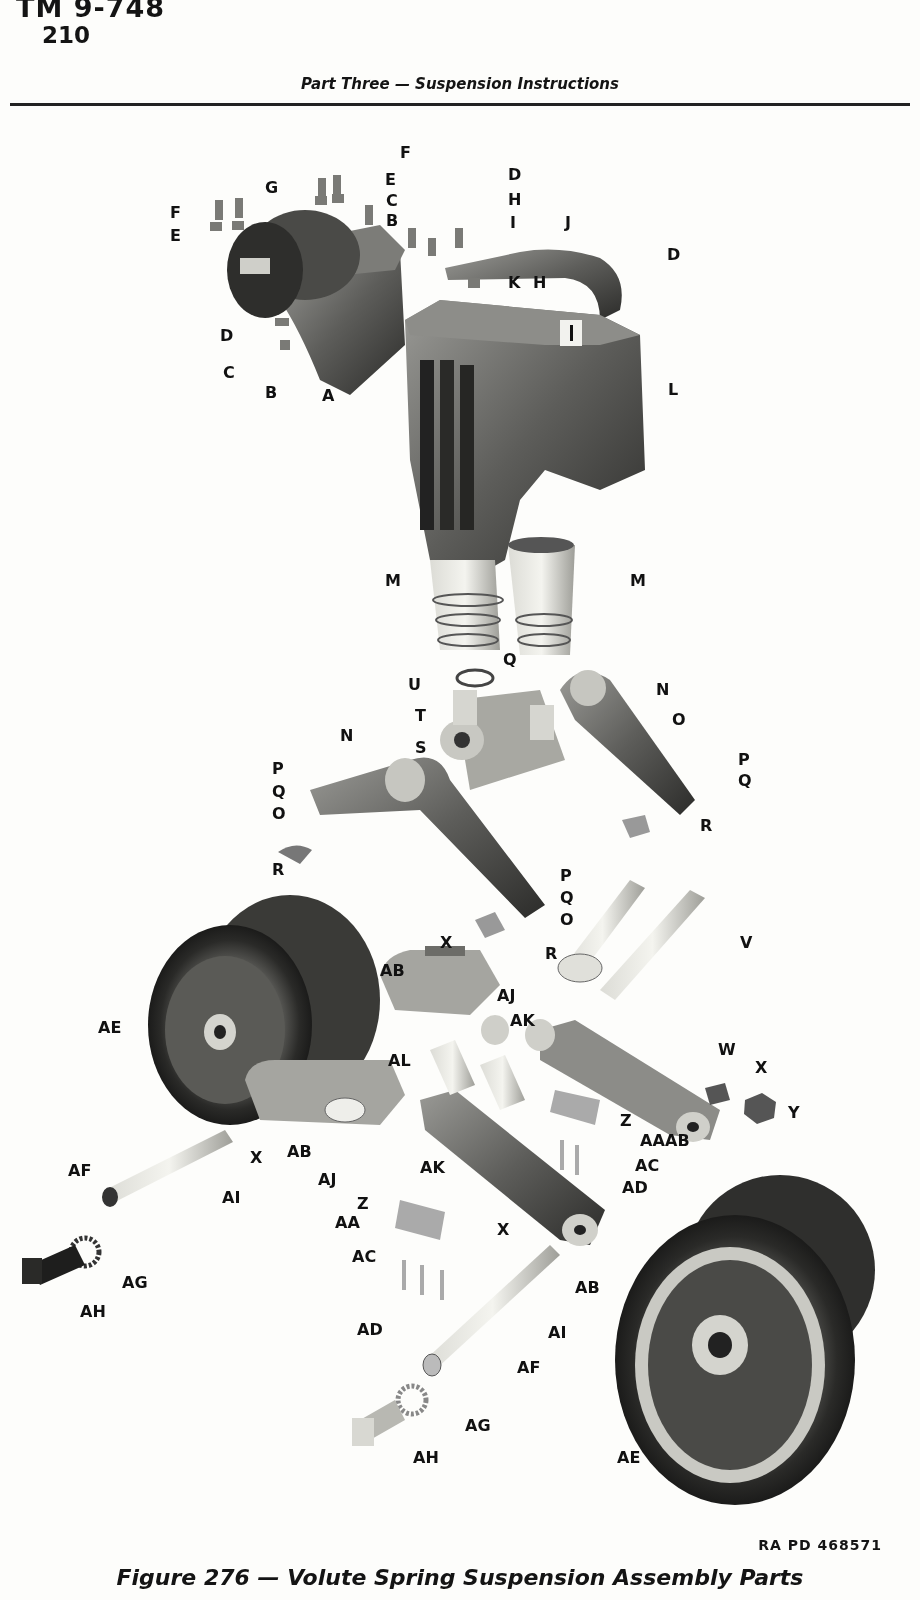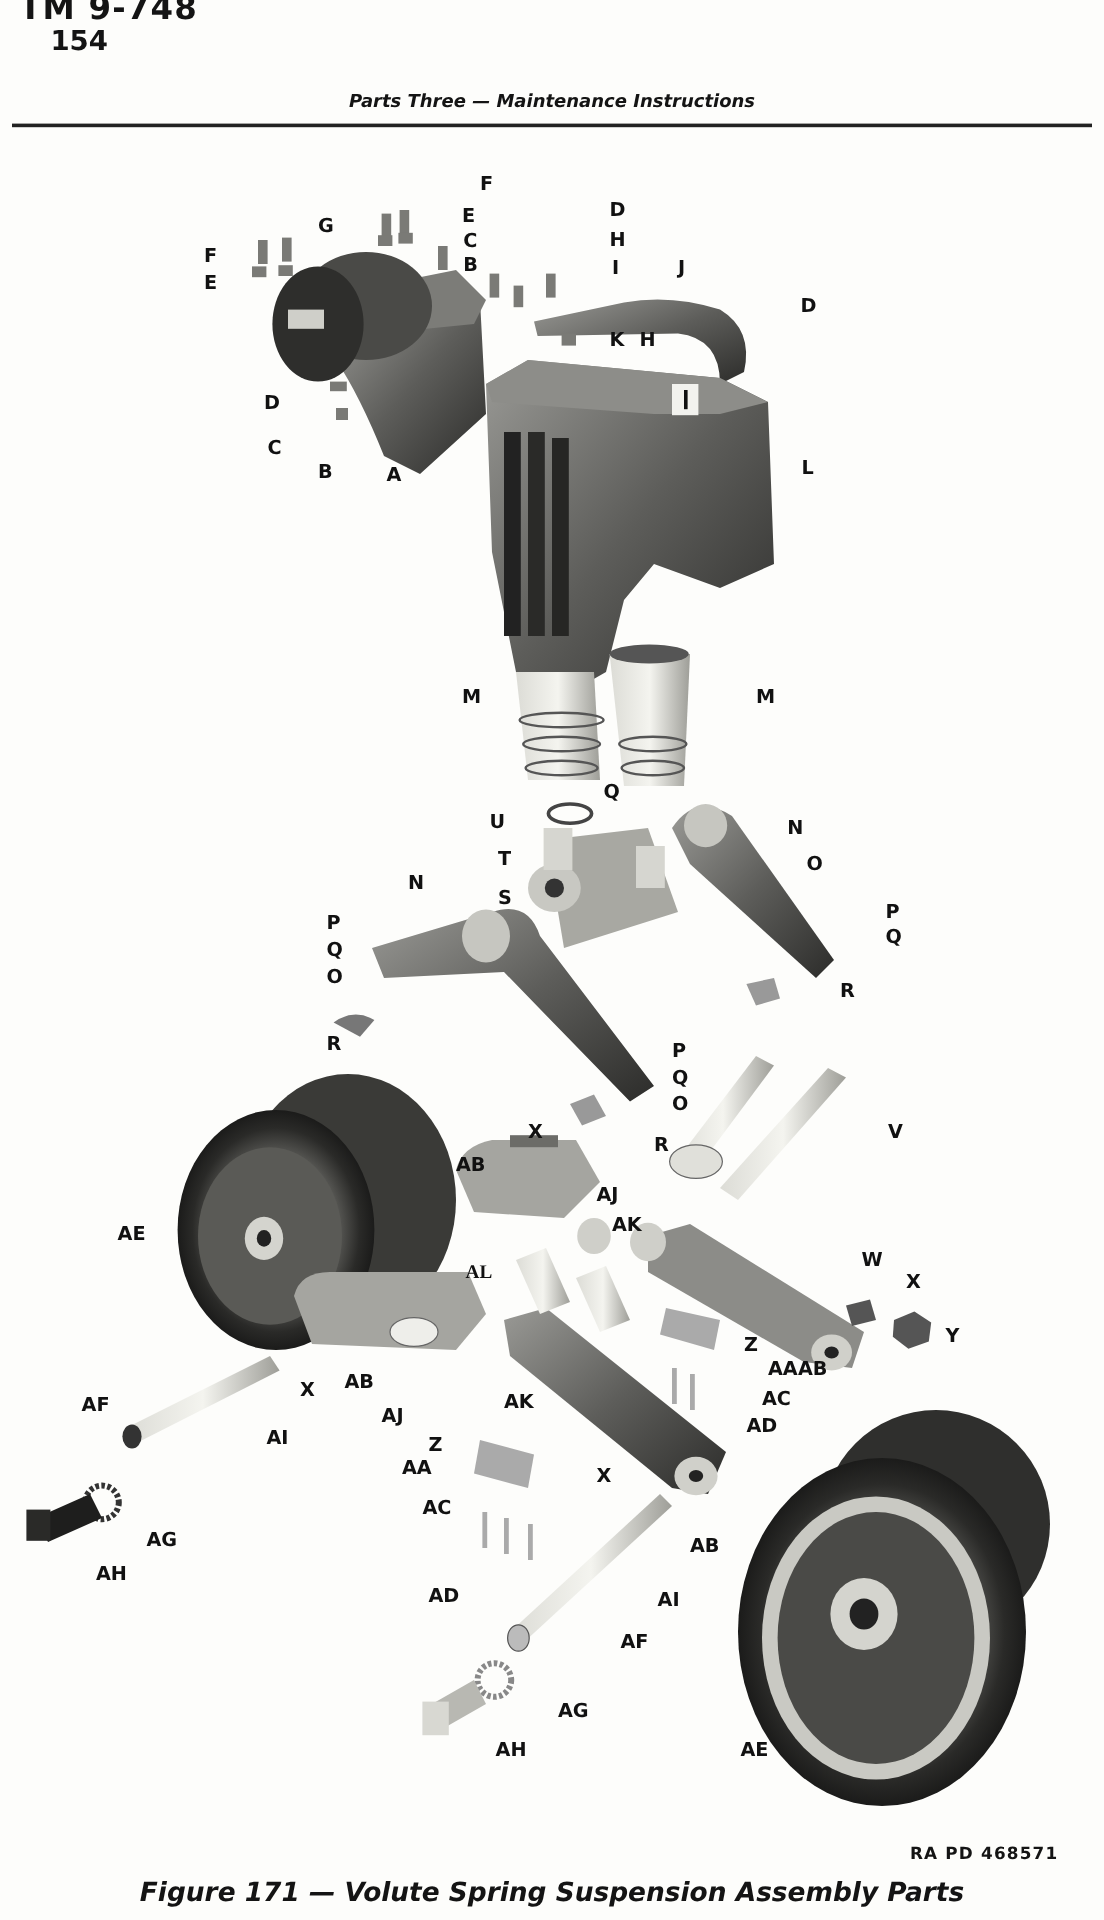--- a/index.html
+++ b/index.html
@@ -10,22 +10,22 @@
   .hdr-rule{position:absolute;left:10px;width:900px;top:103px;height:3px;background:#222;}
   #art{position:absolute;left:0;top:110px;}
   .lbl{position:absolute;font-weight:bold;font-size:16px;line-height:16px;color:#111;}
   .ref{position:absolute;right:38px;top:1537px;font-weight:bold;font-size:14px;letter-spacing:1px;}
   .caption{position:absolute;left:0;width:920px;top:1565px;text-align:center;font-weight:bold;font-style:italic;font-size:22px;}
 </style>
 </head>
 <body>
 
 <div class="hdr-code">TM 9-748</div>
-<div class="hdr-page">154</div>
-<div class="hdr-part">Parts Three — Maintenance Instructions</div>
+<div class="hdr-page">210</div>
+<div class="hdr-part">Part Three — Suspension Instructions</div>
 <div class="hdr-rule"></div>
 
 <svg id="art" width="920" height="1420" viewBox="0 110 920 1420">
   <defs>
     <linearGradient id="metal" x1="0" y1="0" x2="1" y2="1">
       <stop offset="0" stop-color="#9a9a96"></stop>
         <stop offset="0.5" stop-color="#5d5d5a"></stop>
         <stop offset="1" stop-color="#2c2c2a"></stop>
     </linearGradient>
     <linearGradient id="light" x1="0" y1="0" x2="1" y2="0">
@@ -217,21 +217,21 @@
     <span class="lbl" style="left: 560px; top: 890px;">Q</span>
     <span class="lbl" style="left: 560px; top: 912px;">O</span>
     <span class="lbl" style="left: 440px; top: 935px;">X</span>
     <span class="lbl" style="left: 545px; top: 946px;">R</span>
     <span class="lbl" style="left: 740px; top: 935px;">V</span>
     <span class="lbl" style="left: 380px; top: 963px;">AB</span>
     <span class="lbl" style="left: 497px; top: 988px;">AJ</span>
     <span class="lbl" style="left: 510px; top: 1013px;">AK</span>
     <span class="lbl" style="left: 98px; top: 1020px;">AE</span>
     <span class="lbl" style="left: 718px; top: 1042px;">W</span>
-    <span class="lbl" style="left: 388px; top: 1053px; font-family: Liberation Serif, serif;">AL</span>
+    <span class="lbl" style="left: 388px; top: 1053px;">AL</span>
     <span class="lbl" style="left: 755px; top: 1060px;">X</span>
     <span class="lbl" style="left: 788px; top: 1105px;">Y</span>
     <span class="lbl" style="left: 620px; top: 1113px;">Z</span>
     <span class="lbl" style="left: 640px; top: 1133px;">AA</span>
     <span class="lbl" style="left: 665px; top: 1133px;">AB</span>
     <span class="lbl" style="left: 250px; top: 1150px;">X</span>
     <span class="lbl" style="left: 287px; top: 1144px;">AB</span>
     <span class="lbl" style="left: 635px; top: 1158px;">AC</span>
     <span class="lbl" style="left: 68px; top: 1163px;">AF</span>
     <span class="lbl" style="left: 318px; top: 1172px;">AJ</span>
@@ -247,13 +247,13 @@
     <span class="lbl" style="left: 80px; top: 1304px;">AH</span>
     <span class="lbl" style="left: 357px; top: 1322px;">AD</span>
     <span class="lbl" style="left: 548px; top: 1325px;">AI</span>
     <span class="lbl" style="left: 517px; top: 1360px;">AF</span>
     <span class="lbl" style="left: 617px; top: 1450px;">AE</span>
     <span class="lbl" style="left: 465px; top: 1418px;">AG</span>
     <span class="lbl" style="left: 413px; top: 1450px;">AH</span>
   </div>
 
 <div class="ref">RA PD 468571</div>
-<div class="caption">Figure 171 — Volute Spring Suspension Assembly Parts</div>
+<div class="caption">Figure 276 — Volute Spring Suspension Assembly Parts</div>
 
 </body></html>

